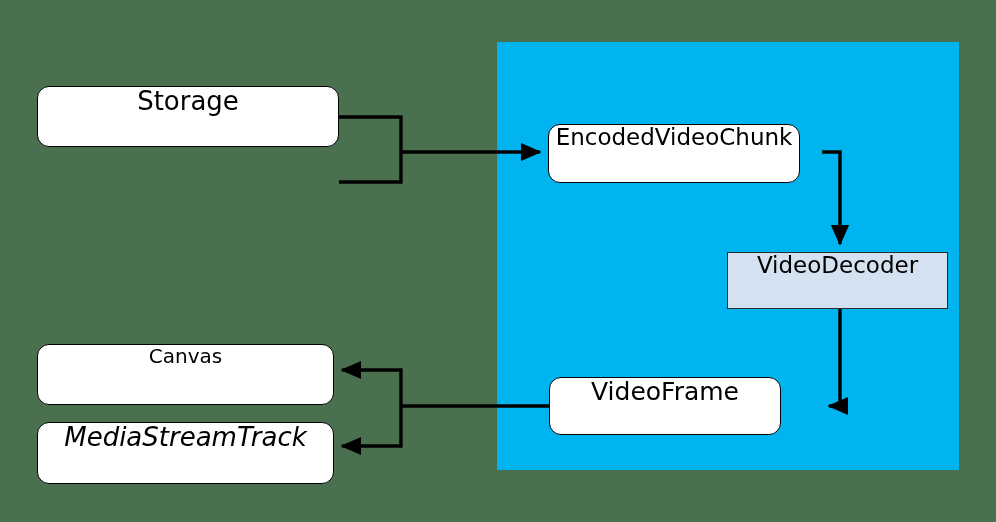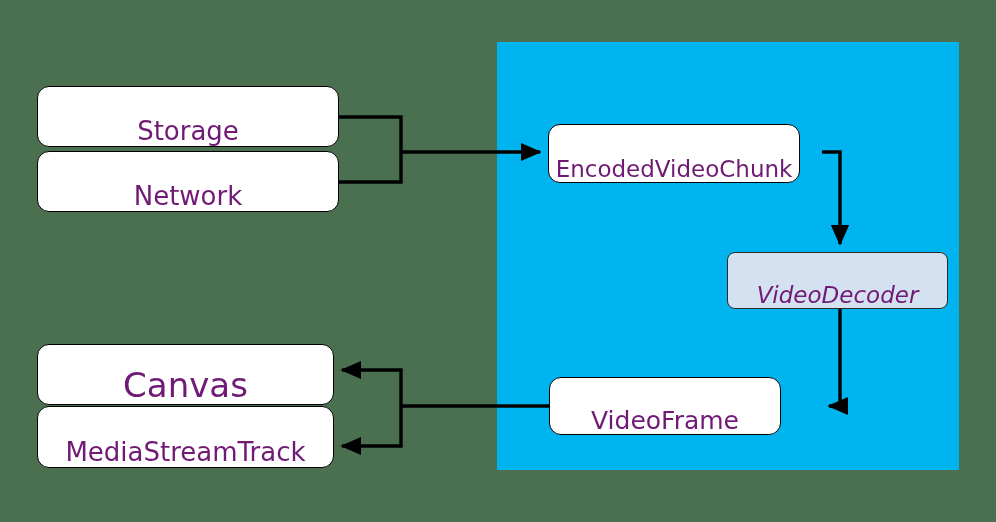--- a/index.html
+++ b/index.html
@@ -23,52 +23,52 @@
     left: 497px;
     top: 42px;
     width: 462px;
     height: 428px;
     background: #00b4f0;
   }
   .node {
     position: absolute;
     box-sizing: border-box;
     display: flex;
-    align-items: flex-end;
+    align-items: flex-start;
     justify-content: center;
     text-align: center;
-    color: #701a75;
+    color: #000000;
     line-height: 1.1;
   }
   .node-rounded {
     background: #ffffff;
     border: 1.6px solid #000000;
     border-radius: 12px;
   }
   .node-plain {
     background: #d4e1f0;
     border: 1.4px solid #2b2b2b;
-    border-radius: 8px;
-    font-style: italic;
+    border-radius: 0;
   }
   #node-storage {
     left: 37px;  top: 86px;  width: 302px; height: 61px;
     font-size: 26px;
   }
   #node-network {
     left: 37px;  top: 151px; width: 302px; height: 61px;
     font-size: 26px;
   }
   #node-canvas {
     left: 37px;  top: 344px; width: 297px; height: 61px;
-    font-size: 34px;
+    font-size: 20px;
   }
   #node-mediastreamtrack {
-    left: 37px;  top: 406px; width: 297px; height: 62px;
+    left: 37px;  top: 422px; width: 297px; height: 62px;
     font-size: 26px;
+    font-style: italic;
   }
   #node-encodedvideochunk {
     left: 548px; top: 124px; width: 252px; height: 59px;
     font-size: 23px;
   }
   #node-videodecoder {
     left: 727px; top: 252px; width: 221px; height: 57px;
     font-size: 23px;
   }
   #node-videoframe {
@@ -109,23 +109,20 @@
       <path d="M 549 406 L 401 406"></path>
       <path d="M 401 406 L 401 370 L 342 370" marker-end="url(#arrowhead)"></path>
       <path d="M 401 406 L 401 446 L 342 446" marker-end="url(#arrowhead)"></path>
     </g>
   </svg>
 
   <div class="node node-rounded" id="node-storage">
     <span>Storage</span>
   </div>
 
-  <div class="node node-rounded" id="node-network">
-    <span>Network</span>
-  </div>
 
   <div class="node node-rounded" id="node-encodedvideochunk">
     <span>EncodedVideoChunk</span>
   </div>
 
   <div class="node node-plain" id="node-videodecoder">
     <span>VideoDecoder</span>
   </div>
 
   <div class="node node-rounded" id="node-videoframe">

